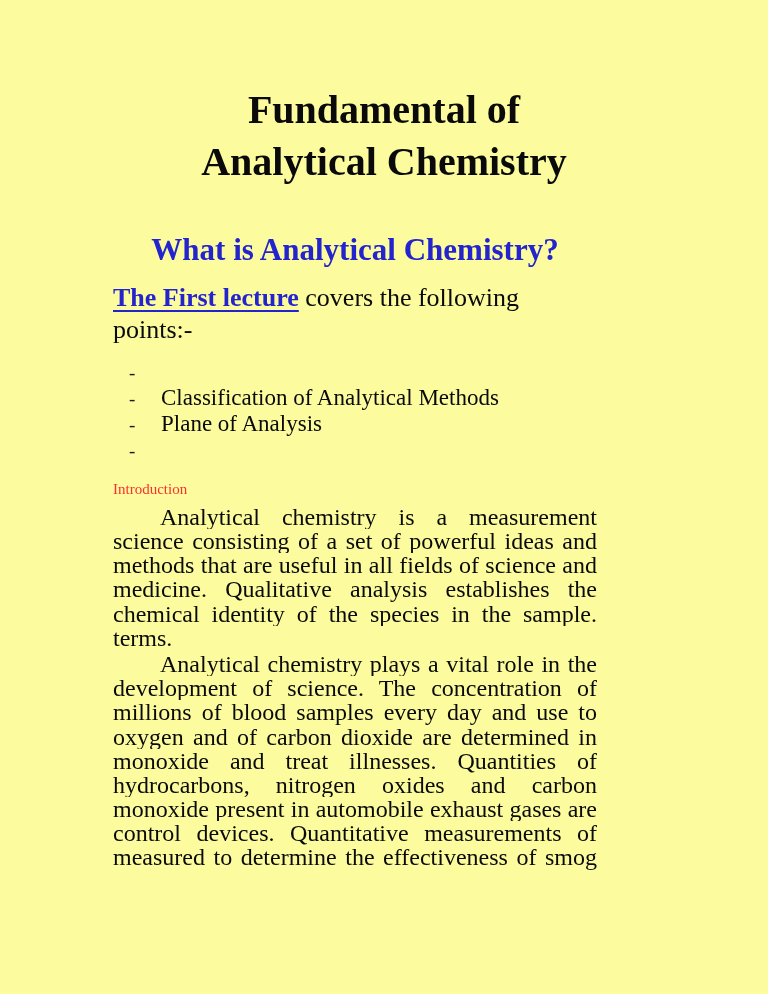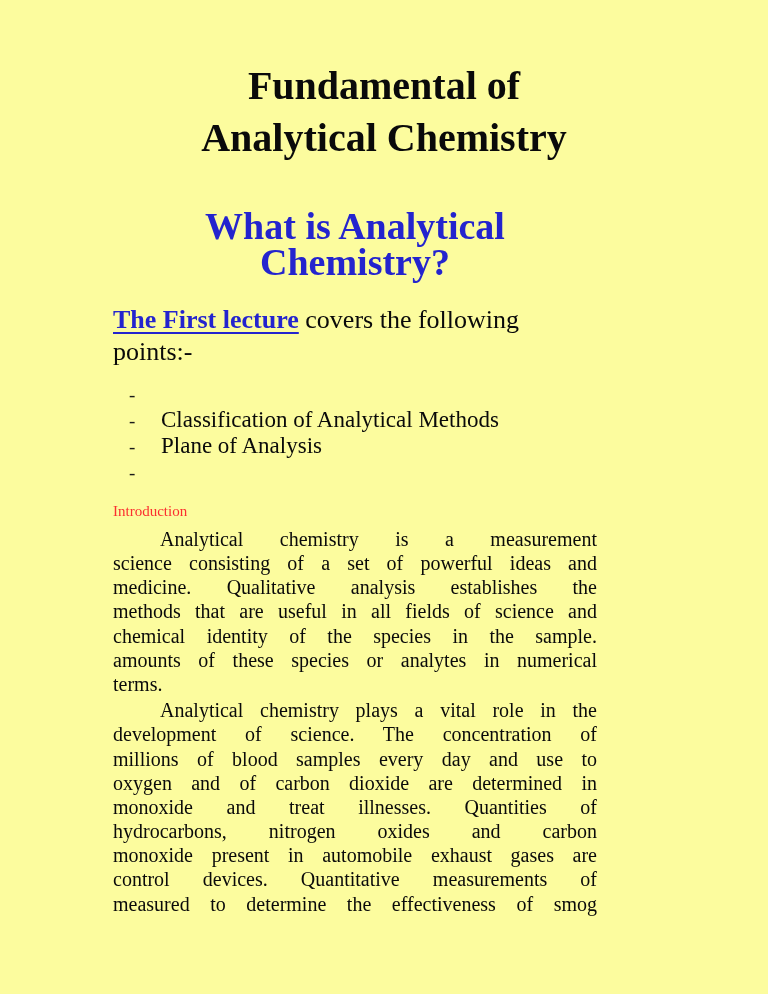--- a/index.html
+++ b/index.html
@@ -15,45 +15,45 @@
     overflow: hidden;
   }
   .page {
     position: relative;
     width: 768px;
     height: 994px;
   }
   
   .doc-title {
     margin: 0;
-    padding-top: 60px;
+    padding-top: 84px;
     text-align: center;
     font-size: 40px;
     font-weight: bold;
     line-height: 52px;
     color: #0A0A0A;
   }
   
   .question-heading {
     margin: 44px auto 0 auto;
     width: 484px;
     margin-left: 113px;
     text-align: center;
-    font-size: 38px;
+    font-size: 31px;
     font-weight: bold;
     line-height: 36px;
     color: #2424CE;
   }
   
   .content {
     margin-left: 113px;
     width: 484px;
   }
   .lecture-line {
-    margin-top: 24px;
+    margin-top: 14px;
     font-size: 26px;
     line-height: 32px;
     color: #0A0A0A;
   }
   .lecture-link {
     color: #2424CE;
     font-weight: bold;
     text-decoration: underline;
     text-decoration-thickness: 2px;
     text-underline-offset: 4px;
@@ -82,21 +82,21 @@
   .intro-heading {
     margin-top: 13px;
     font-size: 15px;
     line-height: 27px;
     color: #FB2F2F;
   }
   .para {
     margin-top: 2px;
   }
   .jline {
-    font-size: 20px;
+    font-size: 24px;
     line-height: 24.2px;
     height: 24.2px;
     overflow: hidden;
     text-align: justify;
     text-align-last: justify;
     color: #0A0A0A;
   }
   .jline.nofill {
     text-align-last: left;
   }
@@ -138,24 +138,23 @@
           <span class="marker">-</span>
           <span></span>
         </li>
       </ul>
 
     <div class="intro-heading">Introduction</div>
 
     <div class="para">
         <div class="jline indent">Analytical chemistry is a measurement</div>
         <div class="jline">science consisting of a set of powerful ideas and</div>
+        <div class="jline">methods that are useful in all fields of science and</div>
         <div class="jline">medicine. Qualitative analysis establishes the</div>
-        <div class="jline">methods that are useful in all fields of science and</div>
         <div class="jline">chemical identity of the species in the sample.</div>
-        <div class="jline">amounts of these species or analytes in numerical</div>
         <div class="jline nofill">terms.</div>
       </div>
     <div class="para">
         <div class="jline indent">Analytical chemistry plays a vital role in the</div>
         <div class="jline">development of science. The concentration of</div>
         <div class="jline">millions of blood samples every day and use to</div>
         <div class="jline">oxygen and of carbon dioxide are determined in</div>
         <div class="jline">monoxide and treat illnesses. Quantities of</div>
         <div class="jline">hydrocarbons, nitrogen oxides and carbon</div>
         <div class="jline">monoxide present in automobile exhaust gases are</div>

